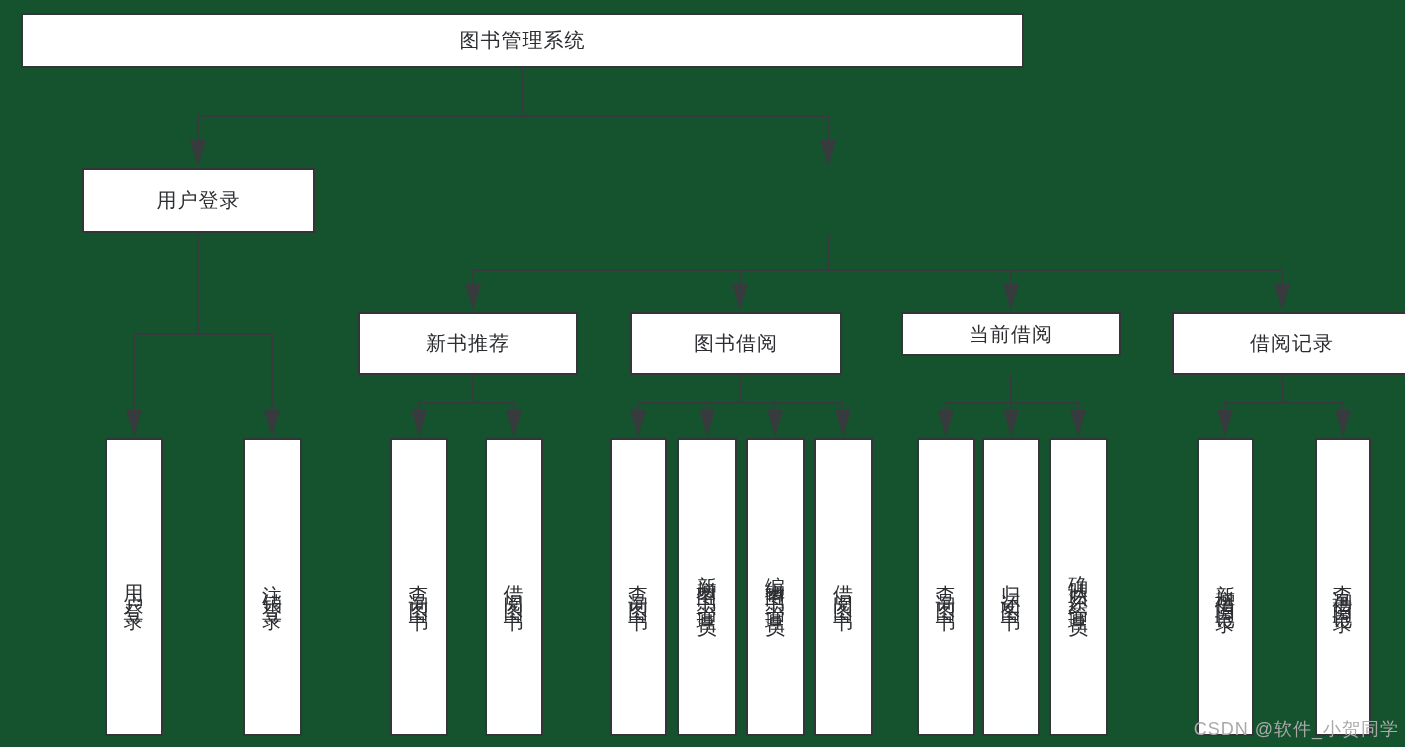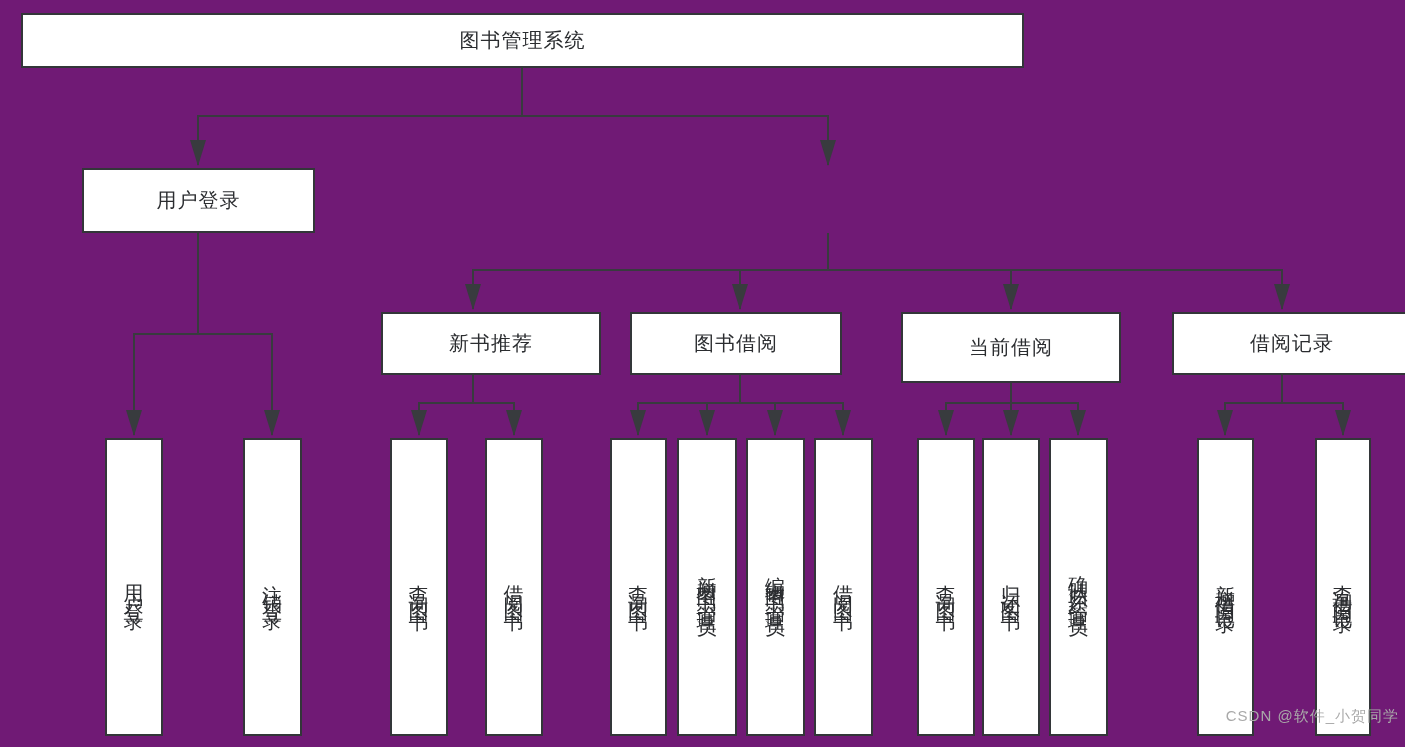--- a/index.html
+++ b/index.html
@@ -1,25 +1,25 @@
 <!DOCTYPE html>
 <html><head>
 <meta charset="utf-8">
 <style>
   html,body{margin:0;padding:0;background:#ffffff;width:1405px;height:747px;overflow:hidden;
             font-family:"Liberation Sans","DejaVu Sans",sans-serif;}
-  .canvas{position:relative;width:1405px;height:747px;background:#701a75;}
+  .canvas{position:relative;width:1405px;height:747px;background:#14532d;}
   .connectors{position:absolute;left:0;top:0;z-index:1;}
   .node{position:absolute;box-sizing:border-box;border:2px solid #333639;background:#ffffff;
         display:flex;align-items:center;justify-content:center;z-index:2;}
   .hbox span{font-size:20px;color:#2b2d30;letter-spacing:1px;white-space:nowrap;}
   .vbox span{writing-mode:vertical-rl;text-orientation:mixed;font-size:20px;line-height:1;
              letter-spacing:9px;color:#2b2d30;white-space:nowrap;}
   .vbox.long span{letter-spacing:6px;}
-  .watermark{position:absolute;right:6px;bottom:21px;z-index:3;font-size:15px;color:#a9a9a9;
+  .watermark{position:absolute;right:6px;bottom:6px;z-index:3;font-size:18px;color:#a9a9a9;
              letter-spacing:1px;white-space:nowrap;}
 </style>
 </head>
 <body>
 
 <div class="canvas">
 
   <svg class="connectors" width="1405" height="747" viewBox="0 0 1405 747">
     <defs>
       <marker id="arrow" markerUnits="userSpaceOnUse" markerWidth="26" markerHeight="16" viewBox="0 0 26 16" refX="25" refY="8" orient="auto">
@@ -71,27 +71,27 @@
   </svg>
 
   <div class="node hbox" style="left:21px;top:13px;width:1003px;height:55px">
     <span>图书管理系统</span>
   </div>
 
   <div class="node hbox" style="left:82px;top:168px;width:233px;height:65px">
     <span>用户登录</span>
   </div>
 
-  <div class="node hbox" style="left:381px;top:312px;width:220px;height:63px">
+  <div class="node hbox" style="left:358px;top:312px;width:220px;height:63px">
     <span>新书推荐</span>
   </div>
   <div class="node hbox" style="left:630px;top:312px;width:212px;height:63px">
     <span>图书借阅</span>
   </div>
-  <div class="node hbox" style="left:901px;top:312px;width:220px;height:71px">
+  <div class="node hbox" style="left:901px;top:312px;width:220px;height:44px">
     <span>当前借阅</span>
   </div>
   <div class="node hbox" style="left:1172px;top:312px;width:240px;height:63px">
     <span>借阅记录</span>
   </div>
 
   <div class="node vbox" style="left:105px;top:438px;width:58px;height:298px">
     <span>用户登录</span>
   </div>
   <div class="node vbox" style="left:243px;top:438px;width:59px;height:298px">

